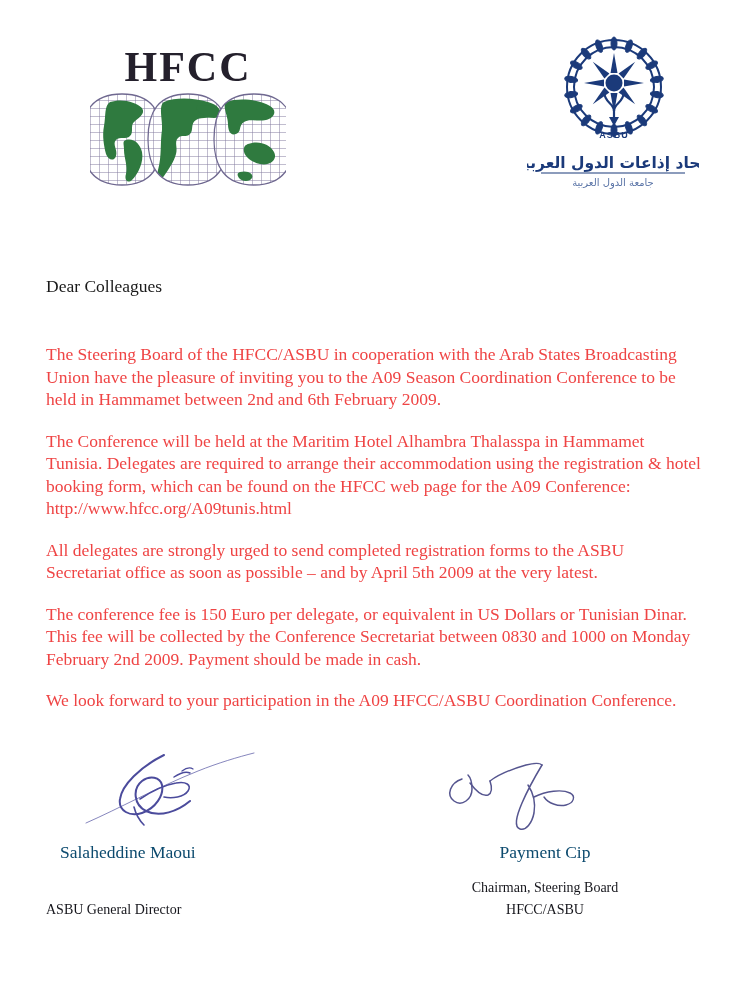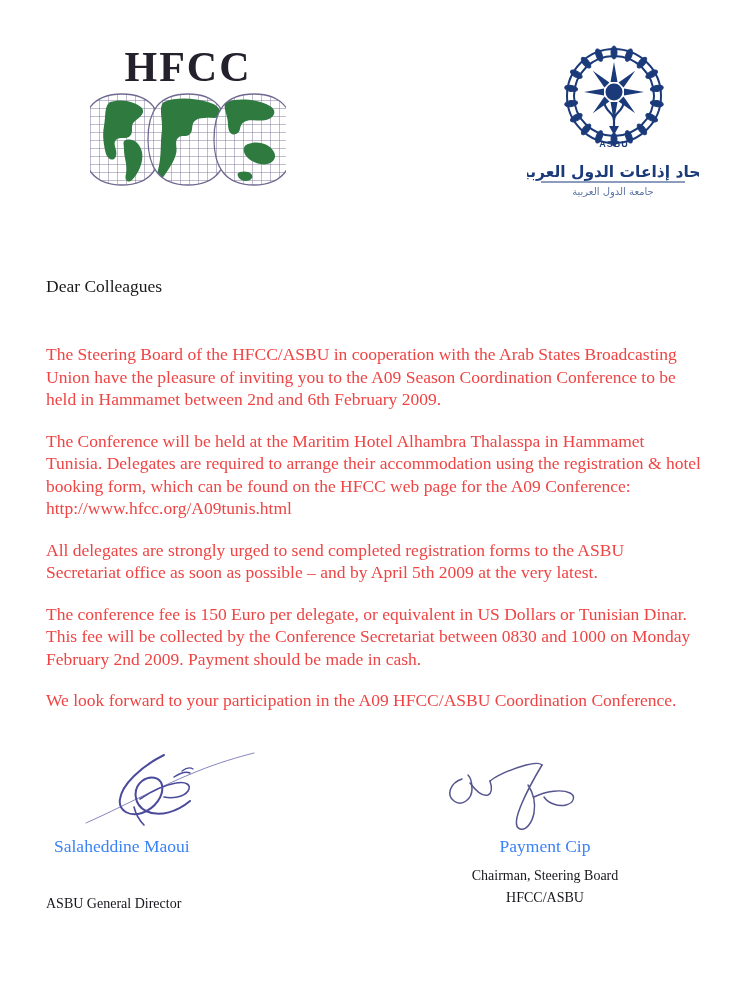--- a/index.html
+++ b/index.html
@@ -28,21 +28,21 @@
     text-align: center;
     font-family: "Liberation Serif", "DejaVu Serif", serif;
     font-weight: bold;
     font-size: 42px;
     letter-spacing: 2px;
     color: #24202c;
     line-height: 44px;
   }
   #hfcc-globe { position: absolute; left: 2px; top: 47px; width: 196px; height: 95px; }
 
-  #asbu-logo { position: absolute; left: 527px; top: 42px; width: 172px; height: 155px; }
+  #asbu-logo { position: absolute; left: 527px; top: 33px; width: 172px; height: 155px; }
   #asbu-emblem { position: absolute; left: 24px; top: 0px; width: 126px; height: 118px; }
   #asbu-arabic {
     position: absolute; left: 0px; top: 118px; width: 172px; height: 40px;
   }
 
   
   #letter {
     position: absolute;
     left: 46px;
     top: 275px;
@@ -75,22 +75,22 @@
   #sig-col-right { left: 380px; width: 330px; text-align: center; }
 
   .sig-mark { position: relative; height: 72px; }
   .sig-mark svg { position: absolute; }
   #sig-mark-left svg  { left: 32px; top: -4px; }
   #sig-mark-right svg { left: 58px; top: 2px; }
 
   .sig-name {
     font-size: 17.5px;
     line-height: 22px;
-    margin: 8px;
-    color: #3b82f6;
+    margin: 14px;
+    color: #0c4a6e;
   }
   .sig-title {
     font-size: 14px;
     line-height: 22px;
     margin: 0;
     color: #16161c;
   }
   #sig-col-left .sig-title { margin-top: 36px; }
 </style>
 </head>

